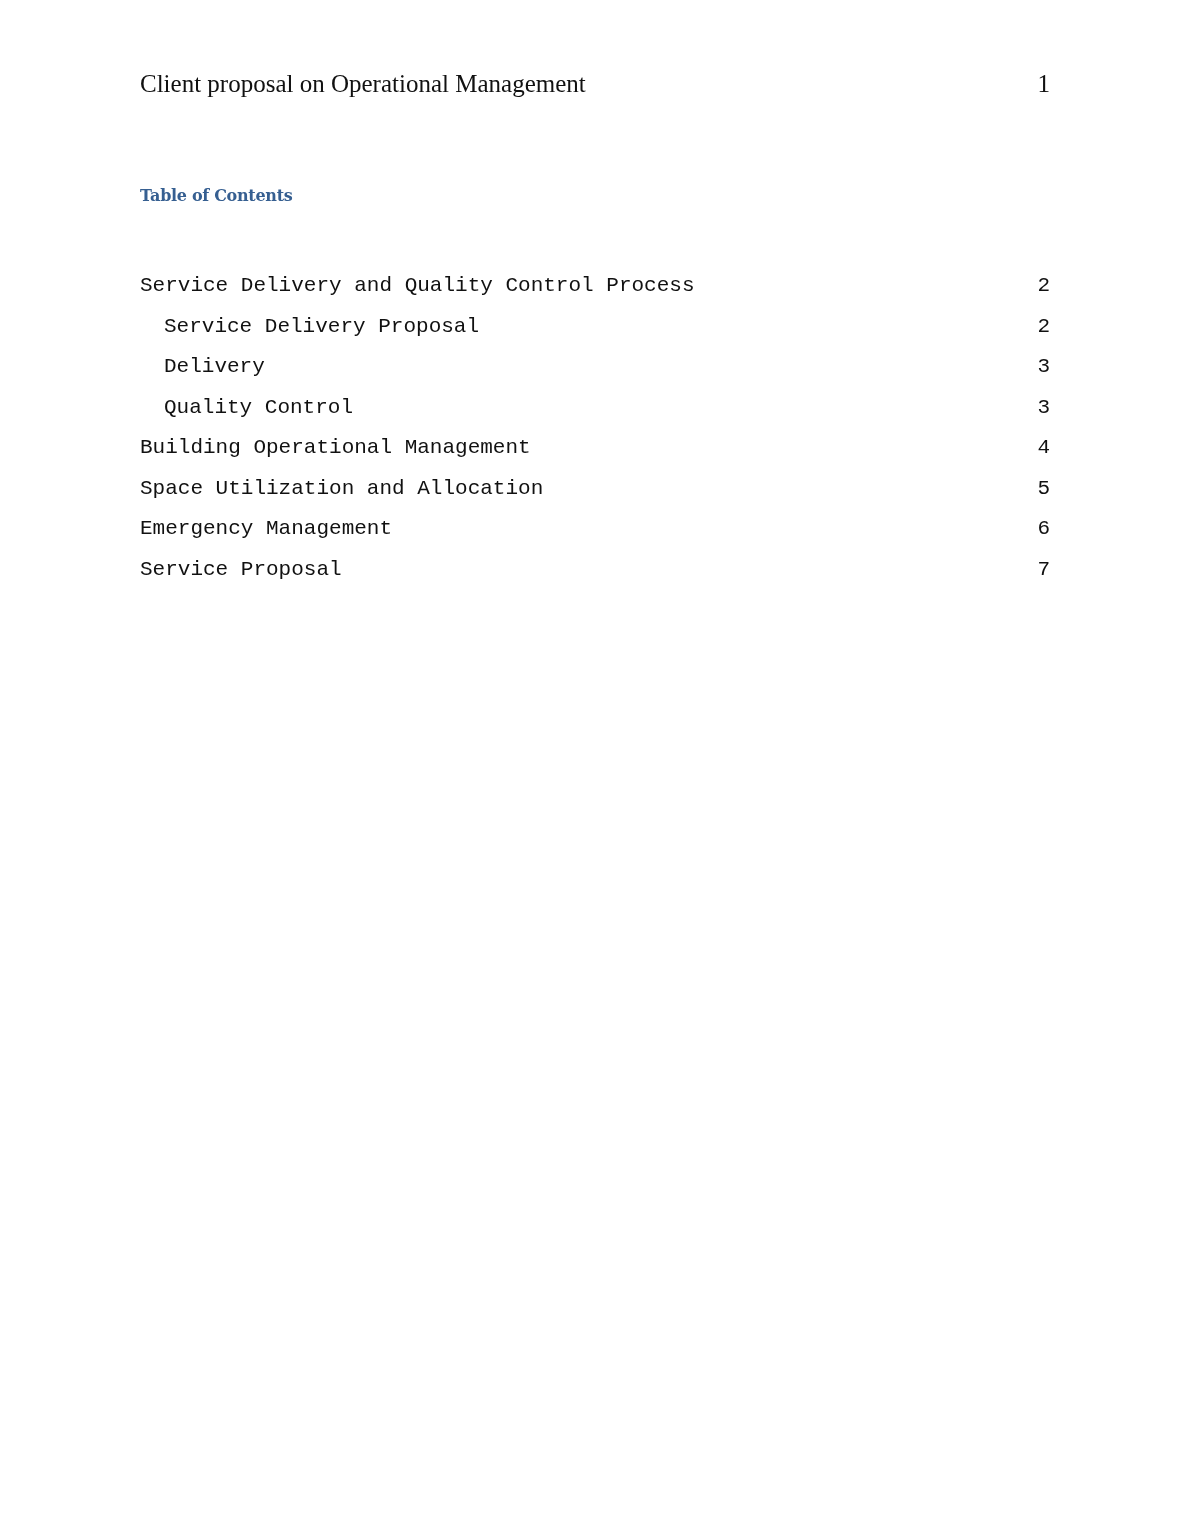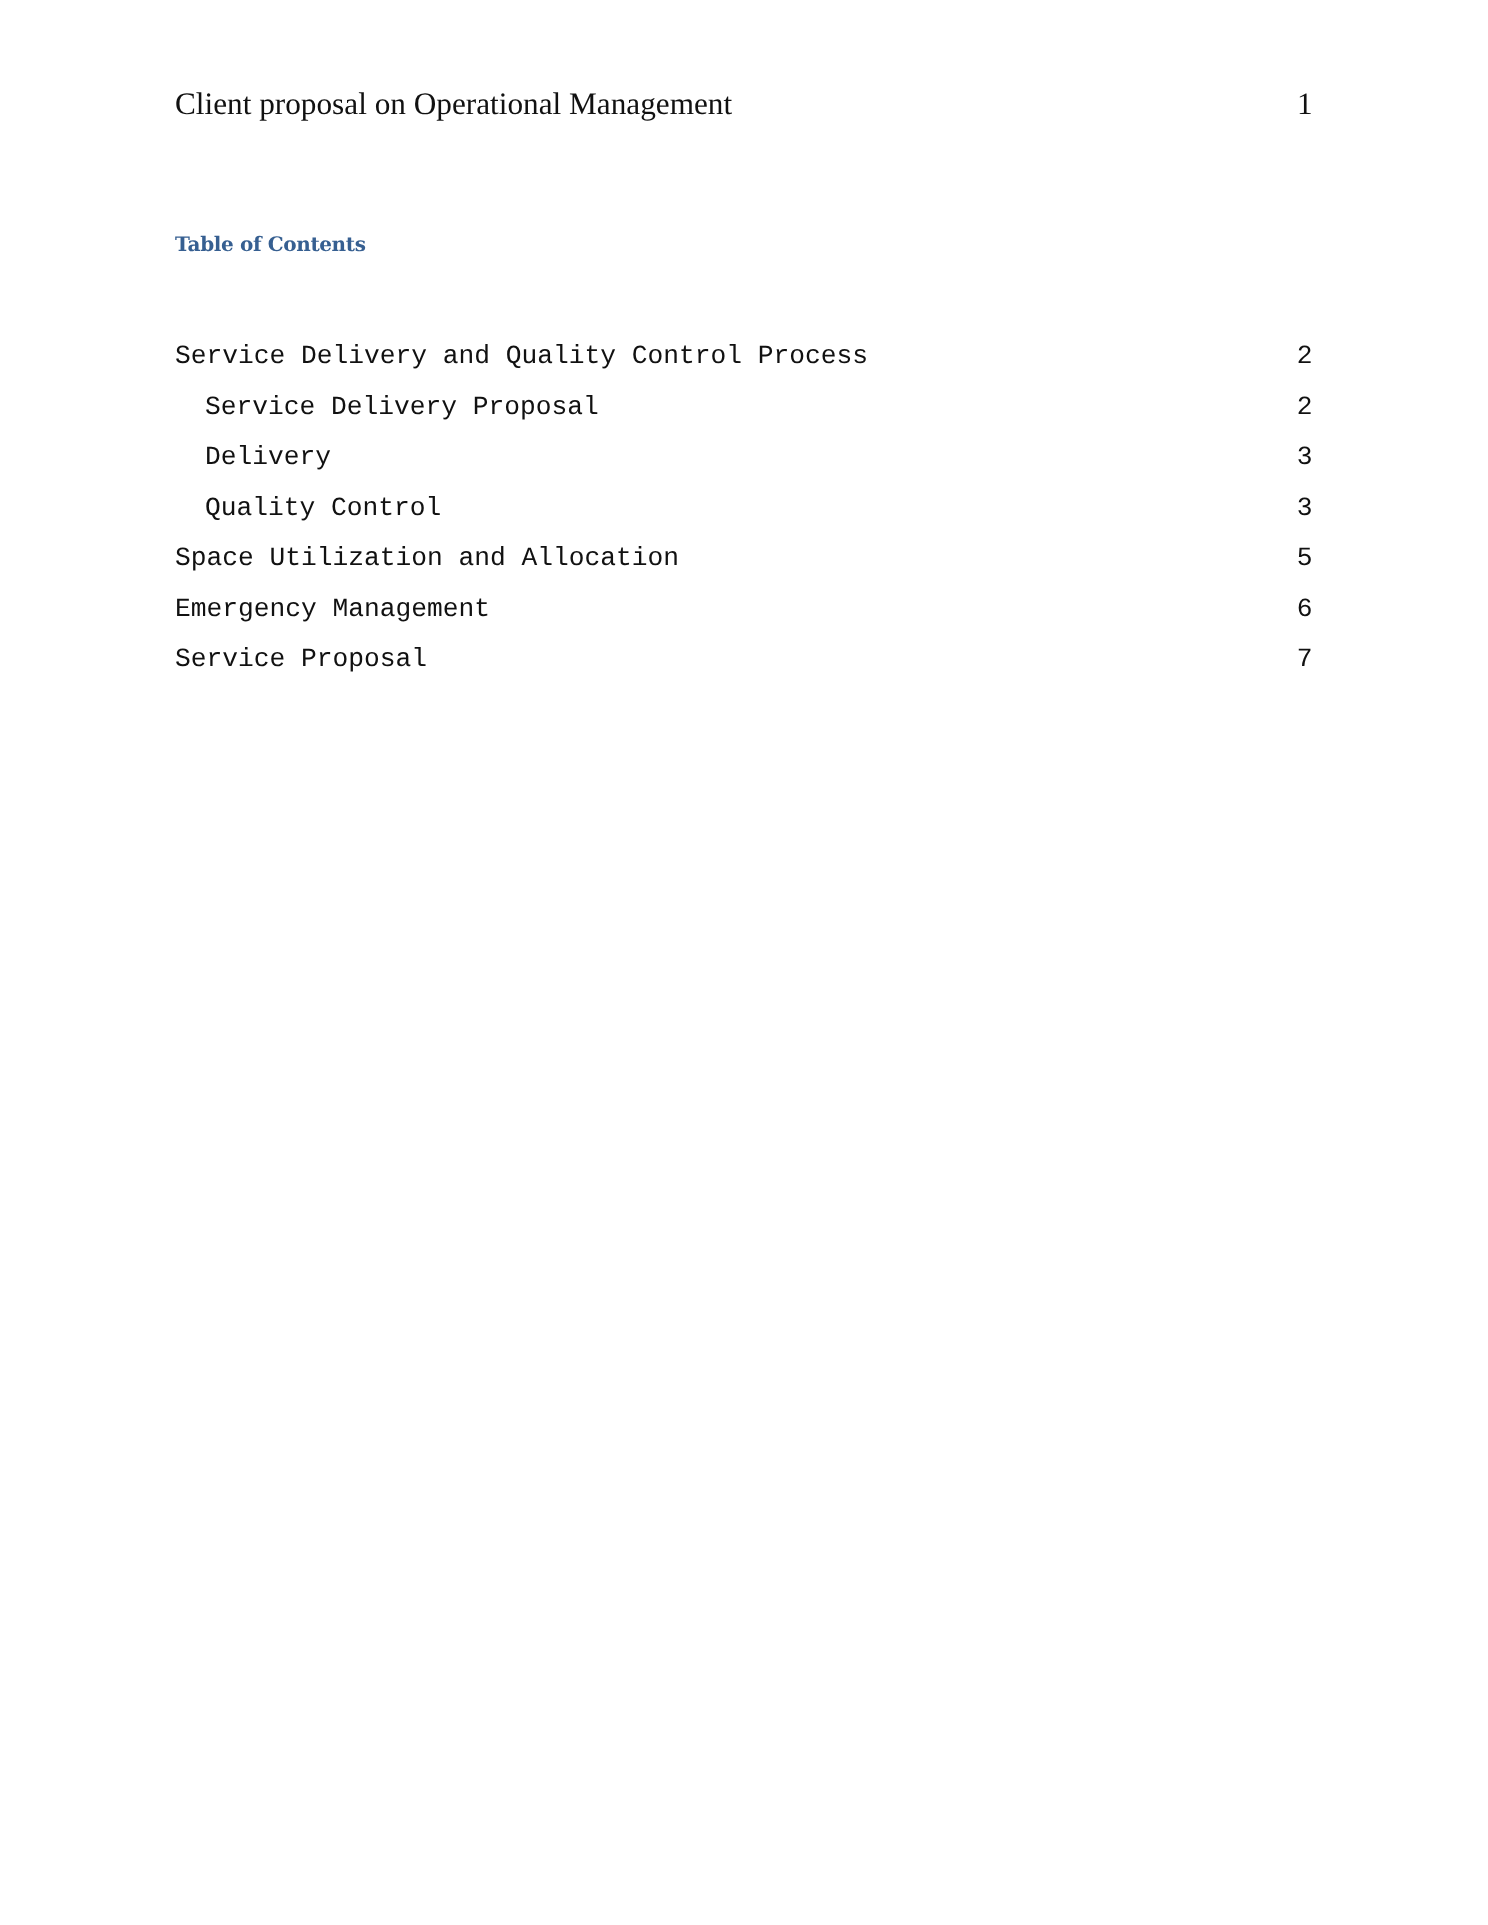--- a/index.html
+++ b/index.html
@@ -61,20 +61,25 @@
       <span class="toc-label">Delivery</span>
       <span class="toc-leader"></span>
       <span class="toc-page">3</span>
     </div>
     <div class="toc-entry level-2">
       <span class="toc-label">Quality Control</span>
       <span class="toc-leader"></span>
       <span class="toc-page">3</span>
     </div>
     <div class="toc-entry level-1">
+      <span class="toc-label">Building Operational Management</span>
+      <span class="toc-leader"></span>
+      <span class="toc-page">4</span>
+    </div>
+    <div class="toc-entry level-1">
       <span class="toc-label">Space Utilization and Allocation</span>
       <span class="toc-leader"></span>
       <span class="toc-page">5</span>
     </div>
     <div class="toc-entry level-1">
       <span class="toc-label">Emergency Management</span>
       <span class="toc-leader"></span>
       <span class="toc-page">6</span>
     </div>
     <div class="toc-entry level-1">

